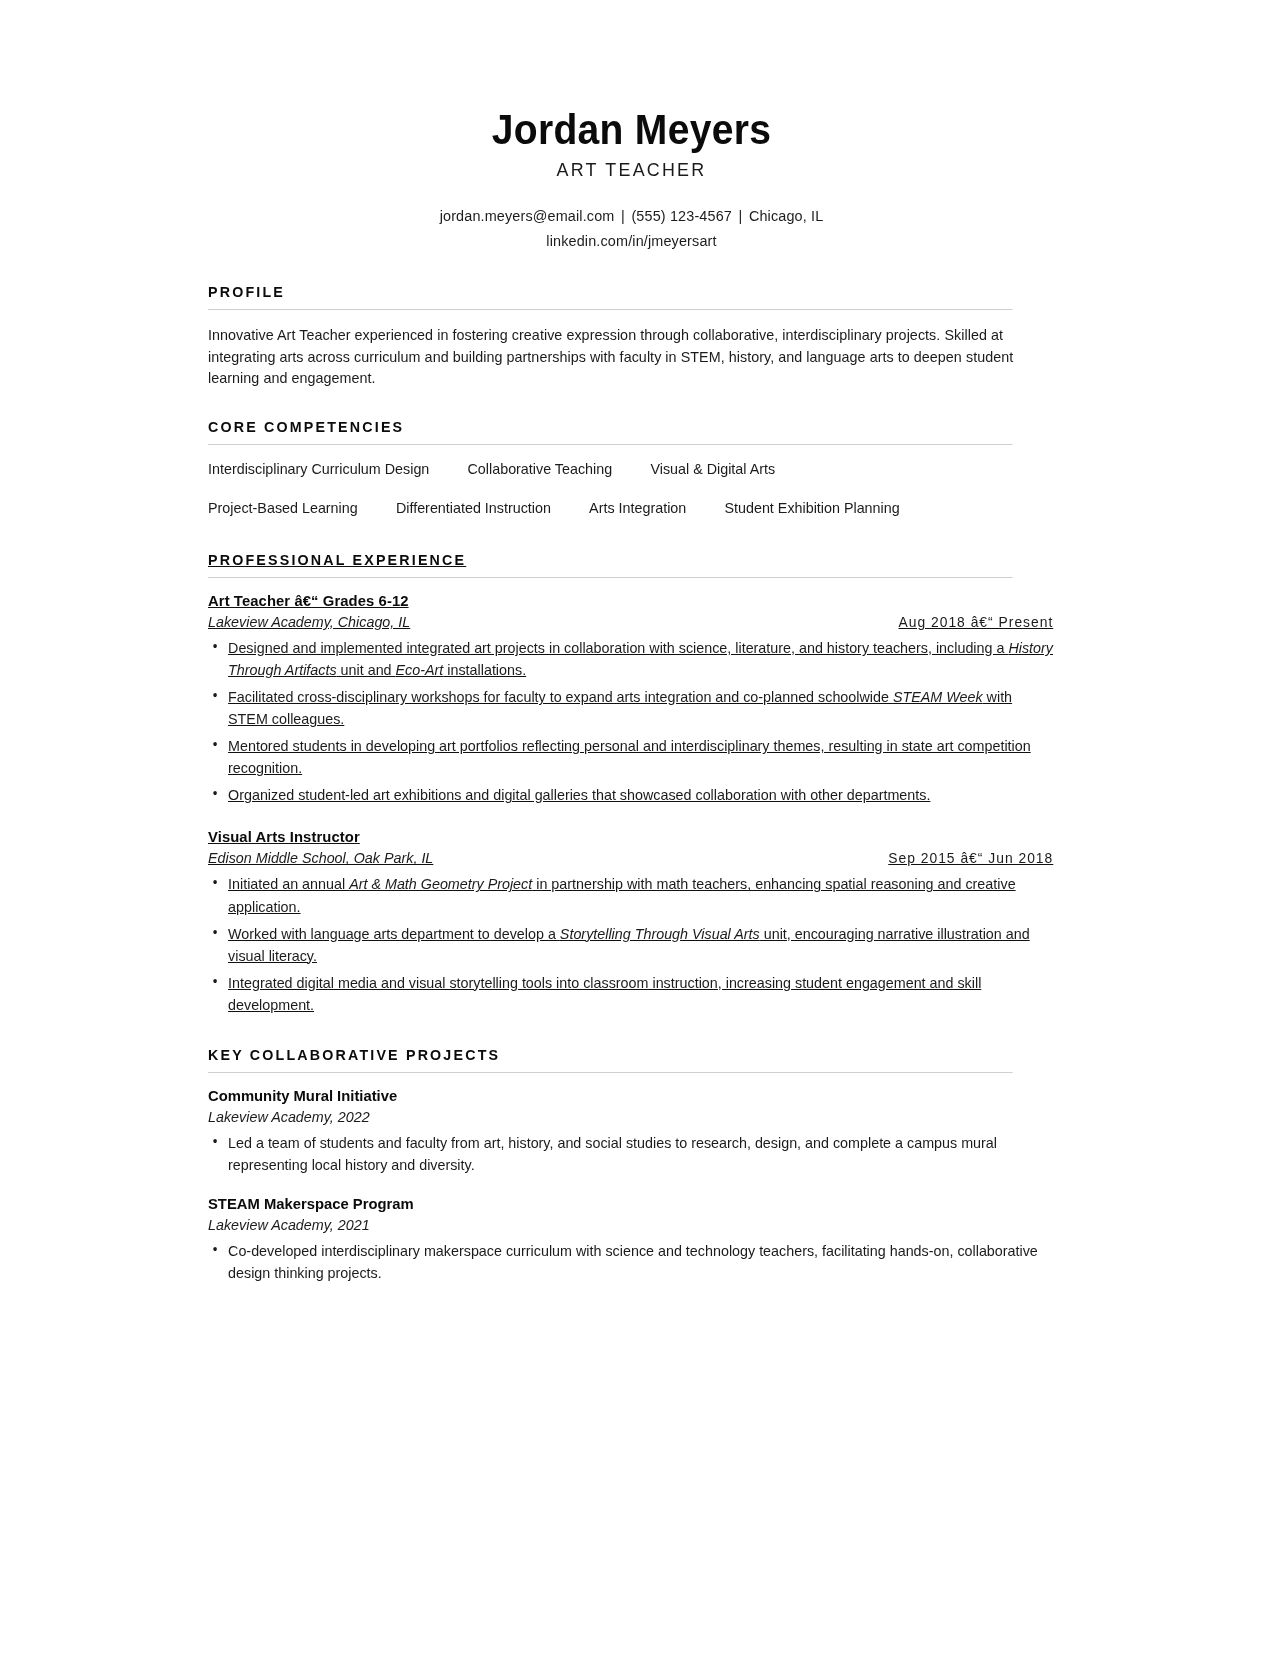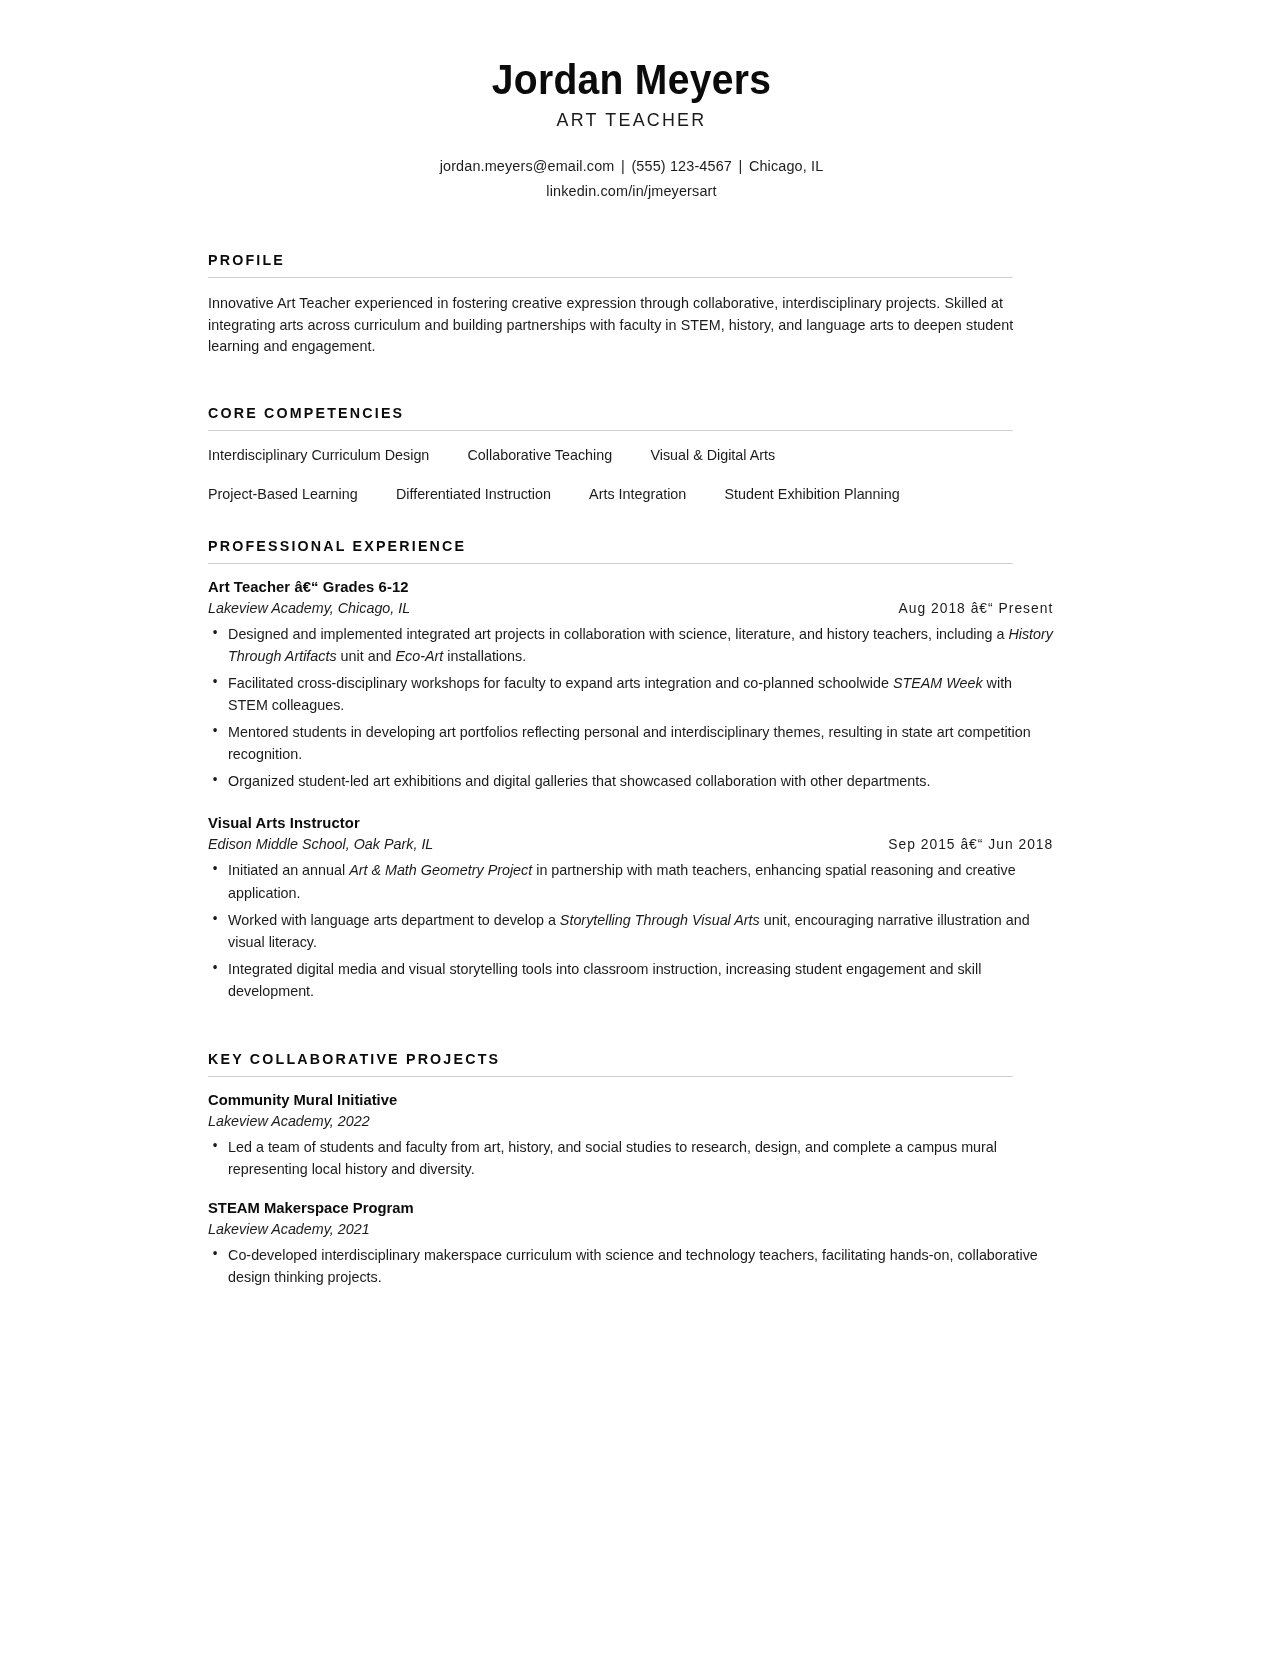--- a/index.html
+++ b/index.html
@@ -11,21 +11,21 @@
     width: 1263px;
     height: 1665px;
     font-family: "Liberation Sans", sans-serif;
     color: #111111;
     -webkit-font-smoothing: antialiased;
   }
   .page {
     width: 1263px;
     height: 1665px;
     box-sizing: border-box;
-    padding: 56px 208px 0 208px;
+    padding: 106px 208px 0 208px;
     background: #ffffff;
     position: relative;
   }
 
   
   .header {
     text-align: center;
     margin-bottom: 26px;
   }
   .name {
@@ -56,21 +56,21 @@
     transform-origin: center;
   }
   .contact-sep {
     display: inline-block;
     padding: 0 7px;
     color: #1c1c1c;
   }
 
   
   .section {
-    margin-top: 48px;
+    margin-top: 30px;
   }
   .section-heading {
     font-size: 15px;
     font-weight: bold;
     letter-spacing: 2.3px;
     color: #0b0b0b;
     text-transform: uppercase;
     padding-bottom: 9px;
     border-bottom: 1px solid #cfcfcf;
     margin: 0 0 14px 0;
@@ -179,21 +179,21 @@
     font-weight: bold;
     color: #0b0b0b;
     margin: 0 0 3px 0;
   }
   .project-org {
     font-size: 15px;
     font-style: italic;
     color: #1b1b1b;
     margin: 0 0 7px 0;
   }
-  .section-exp { margin-top: 34px; }
+  .section-exp { margin-top: 34px; text-decoration: underline; }
   .section-projects { }
 </style>
 </head>
 <body>
 
 <div class="page">
 
   <div class="header">
     <h1 class="name">Jordan Meyers</h1>
     <div class="role">ART TEACHER</div>

